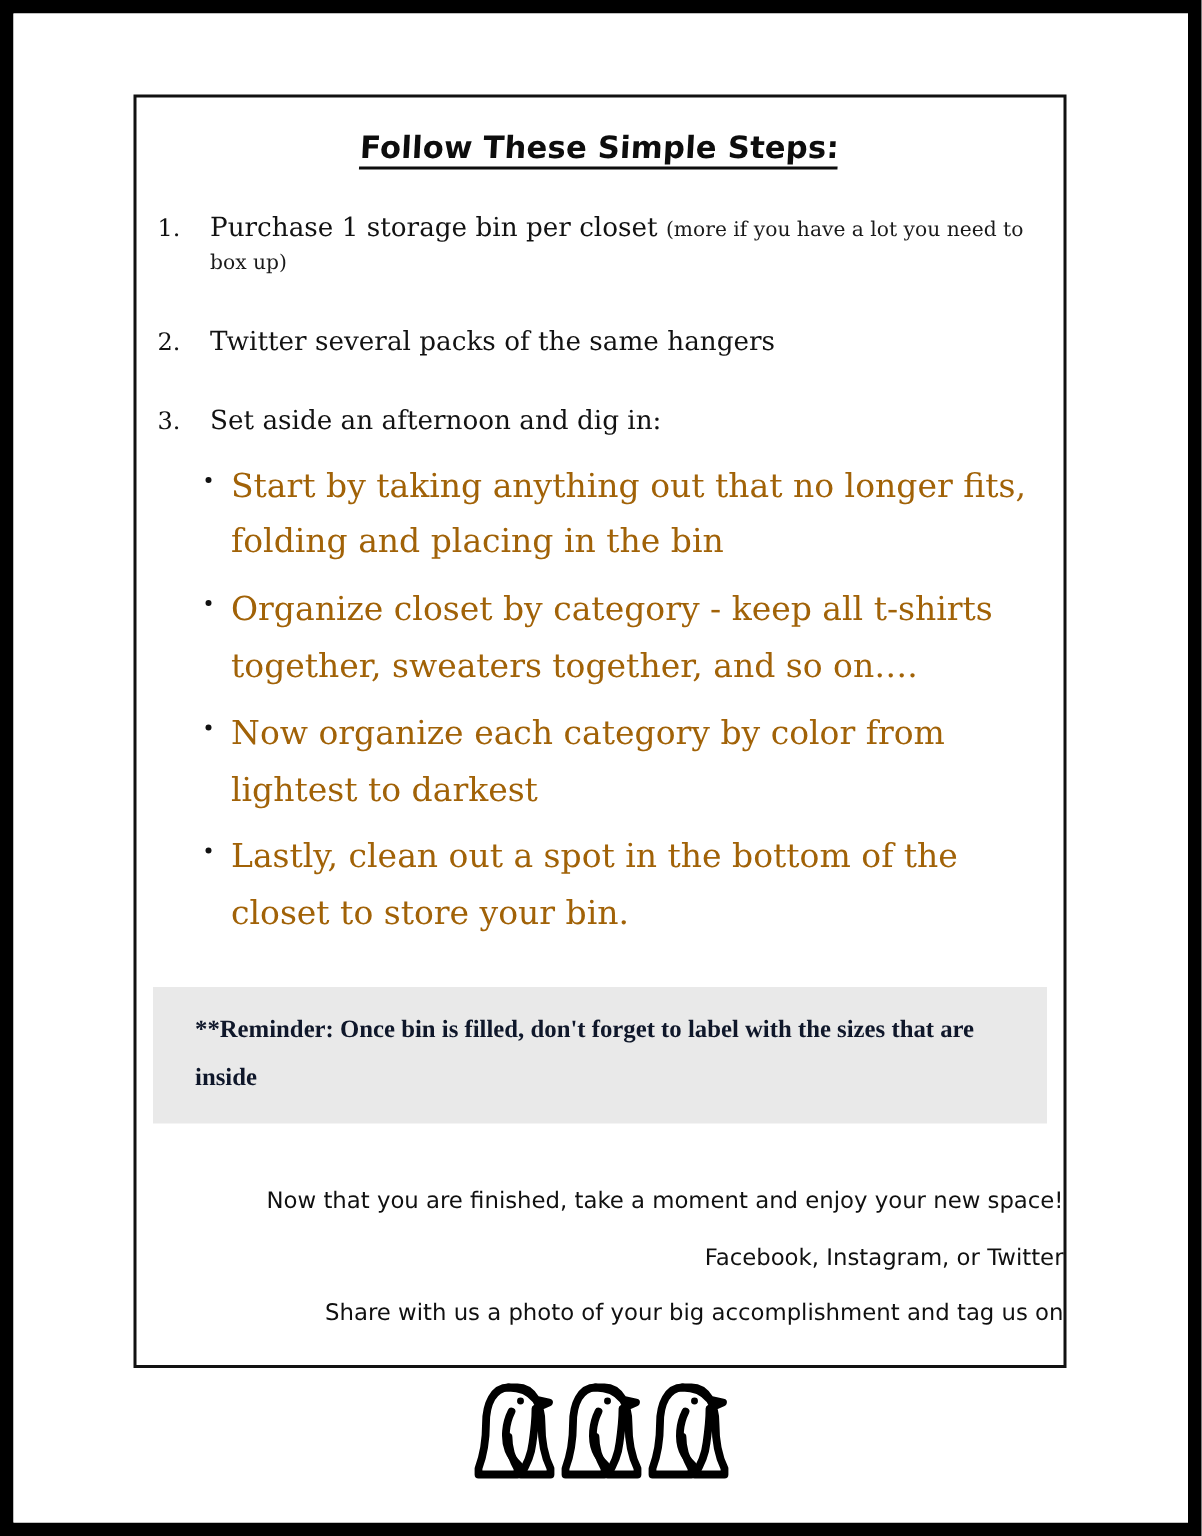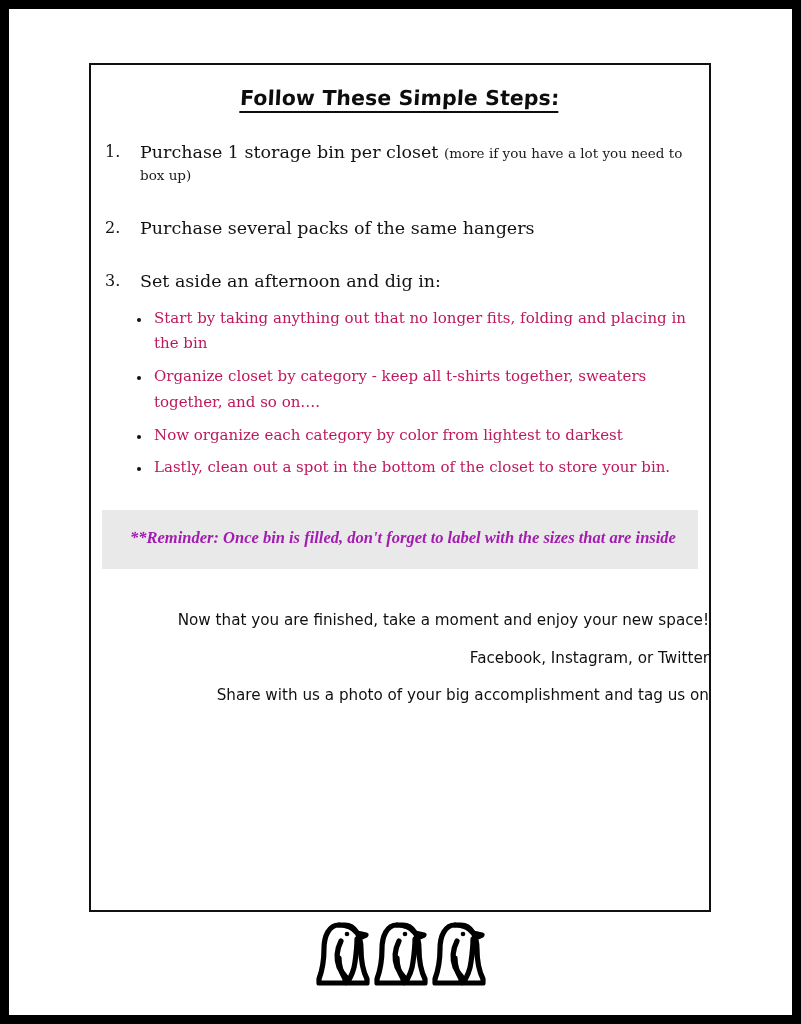--- a/index.html
+++ b/index.html
@@ -100,46 +100,45 @@
     margin: 13px 0 0 0;
     padding: 0;
     list-style: none;
   }
   .bullet {
     position: relative;
     padding-left: 63px;
     padding-right: 12px;
     margin-bottom: 7px;
     font-family: "DejaVu Serif", serif;
-    font-size: 15px;
-    color: #be185d;
+    font-size: 22px;
+    color: #a16207;
     line-height: 1.72;
   }
   .bullet::before {
     content: "";
     position: absolute;
     left: 46px;
     top: 12px;
     width: 4px;
     height: 4px;
     border-radius: 50%;
     background: #111111;
   }
 
   
   .reminder {
     margin: 29px 11px 0 11px;
     padding: 12px 22px 15px 22px;
     background: #e9e9e9;
     font-family: "Liberation Serif", serif;
-    font-style: italic;
     font-weight: bold;
     font-size: 16.5px;
     line-height: 1.95;
-    color: #a21caf;
+    color: #0f172a;
     text-align: center;
   }
   .reminder-line { display: block; }
   .reminder-line.l1 { text-align: left; padding-left: 6px; }
   .reminder-line.l2 { text-align: left; }
   .reminder-line.l3 { text-align: center; }
 
   
   .closing {
     margin: 33px 0 0 0;
@@ -180,21 +179,21 @@
         <span class="tl">Follow These Simple Steps:</span>
       </h1>
 
       <ol class="steps">
         <li class="step step-1">
           <span class="step-num">1.</span>
           <span>Purchase 1 storage bin per closet </span><span class="step-note">(more if you have a lot you need to box up)</span>
         </li>
         <li class="step step-2">
           <span class="step-num">2.</span>
-          <span>Purchase several packs of the same hangers</span>
+          <span>Twitter several packs of the same hangers</span>
         </li>
         <li class="step step-3">
           <span class="step-num">3.</span>
           <span>Set aside an afternoon and dig in:</span>
         </li>
       </ol>
 
       <ul class="bullets">
         <li class="bullet">Start by taking anything out that no longer fits, folding and placing in the bin</li>
         <li class="bullet">Organize closet by category - keep all t-shirts together, sweaters together, and so on….</li>

